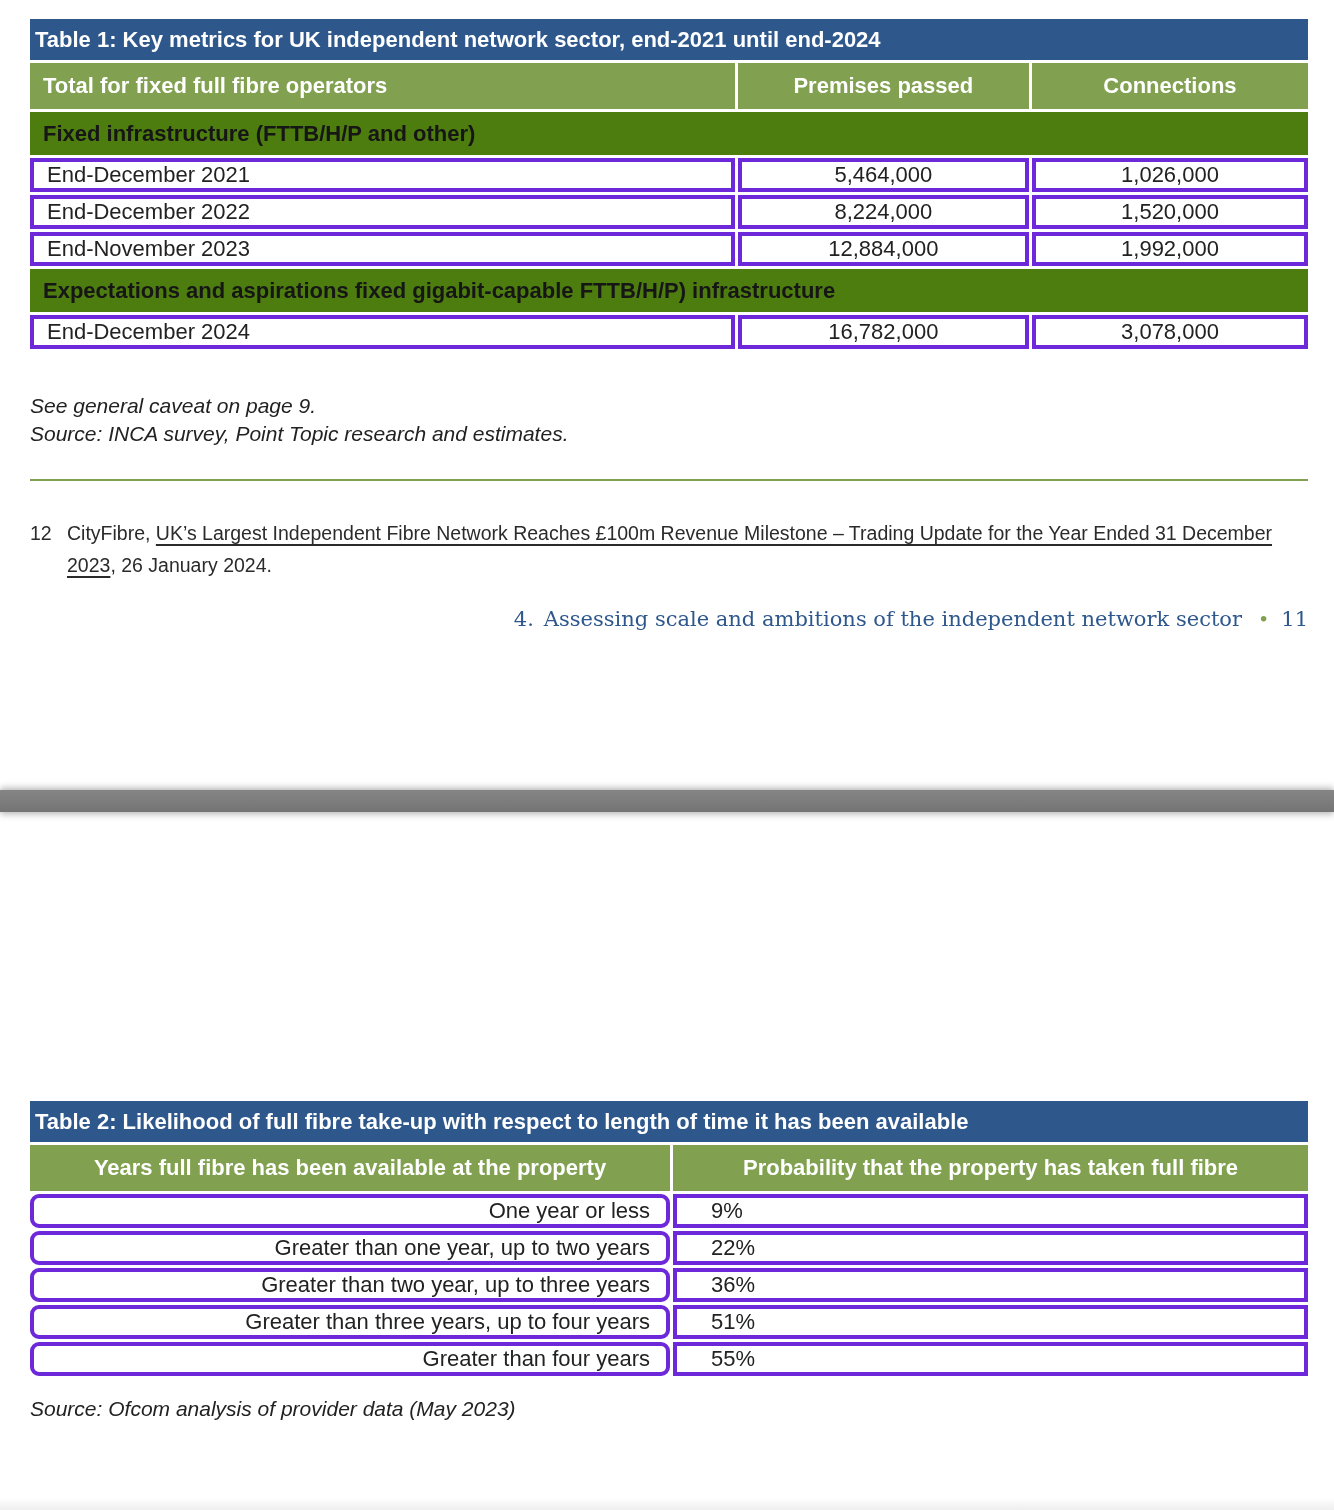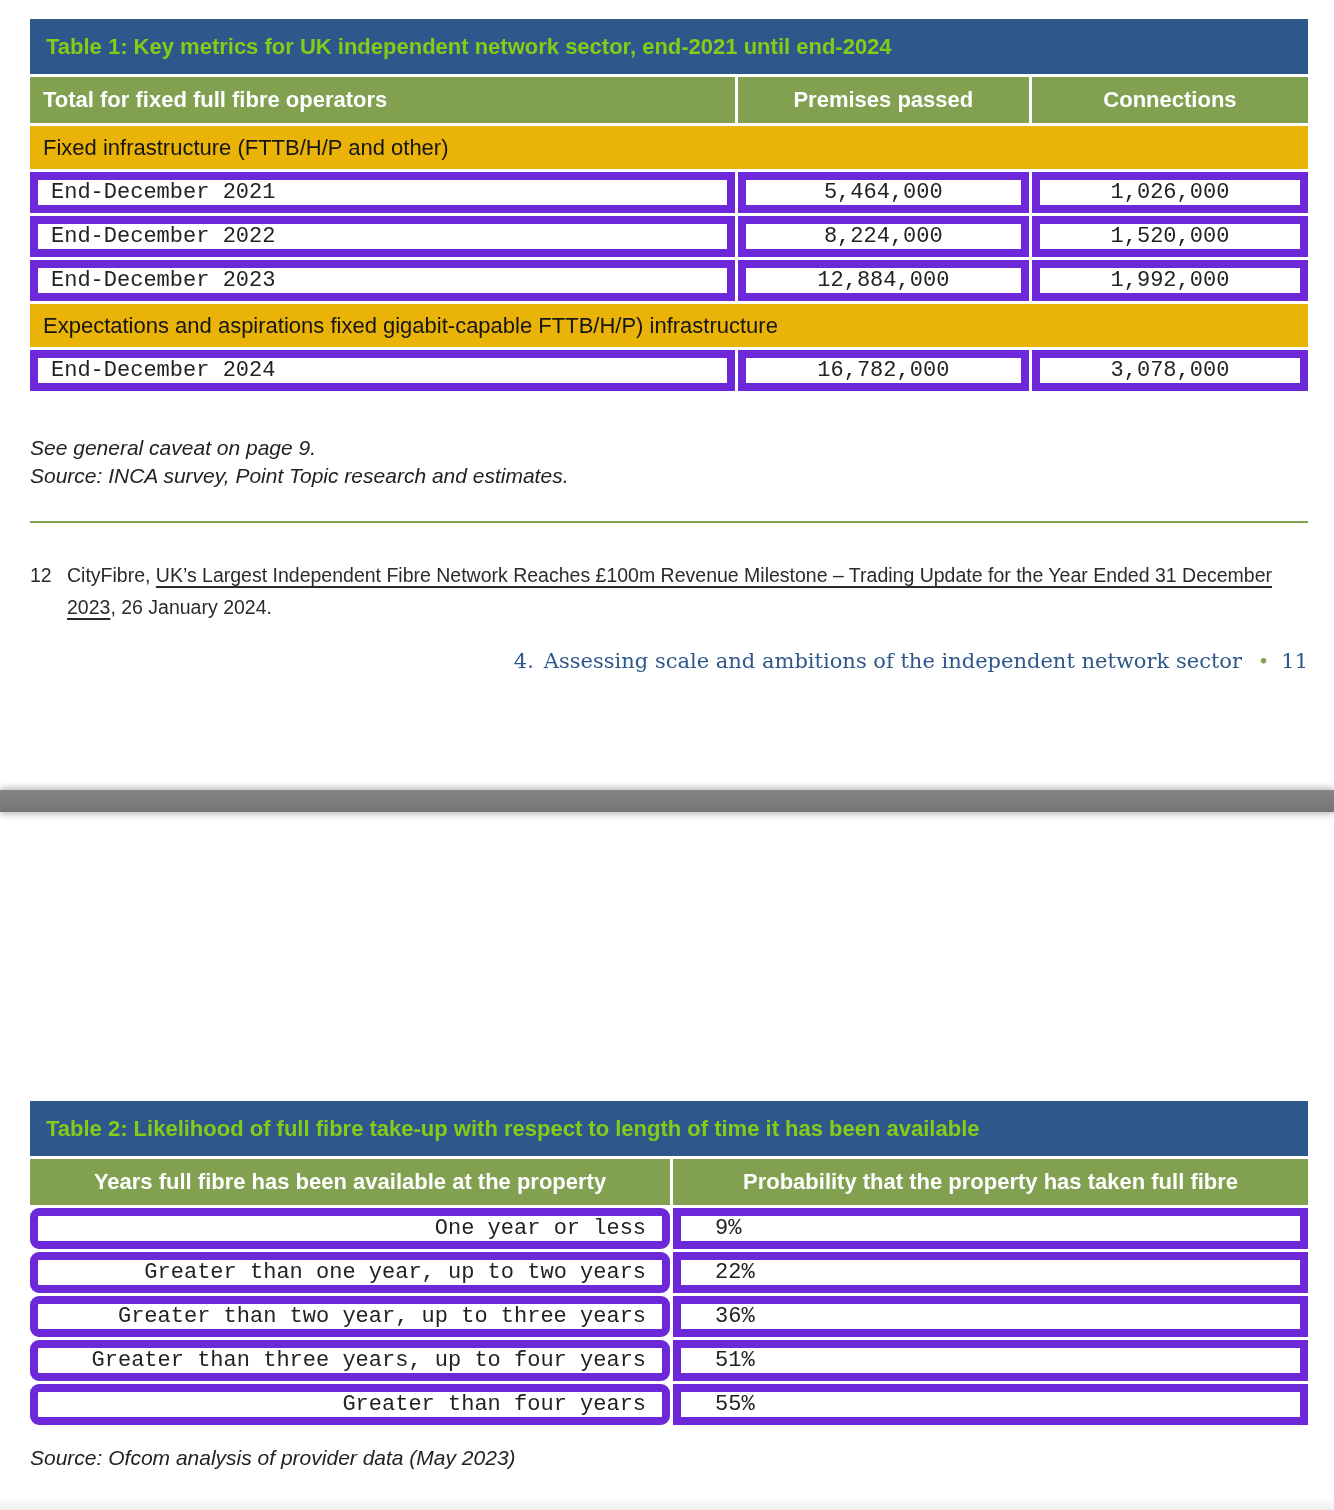--- a/index.html
+++ b/index.html
@@ -24,35 +24,35 @@
   
   table.doc-table {
     border-collapse: separate;
     border-spacing: 3px;
     table-layout: fixed;
     margin-left: 27px;
     width: 1284px;
   }
   td { font-size: 22px; vertical-align: middle; }
   tr.title-row td {
-    background: #2e578c; color: #84cc16; font-weight: bold;
-    height: 55px; padding: 0 16px; font-size: 22px;
+    background: #2e578c; color: #ffffff; font-weight: bold;
+    height: 41px; padding: 0 5px; font-size: 22px;
   }
   tr.colhead td {
     background: #81a150; color: #fff; font-weight: bold;
     height: 46px; text-align: center; font-size: 22px;
   }
   tr.colhead td.lft { text-align: left; padding-left: 13px; }
   tr.subhead td {
-    background: #eab308; font-weight: normal; color: #161616;
+    background: #4d7c0f; font-weight: bold; color: #161616;
     height: 43px; padding: 0 13px; font-size: 22px;
   }
   tr.data td {
-    background: #fff; border: 8px solid #6d28d9;
-    height: 30px; font-size: 22px; color: #222; font-family: Liberation Mono, monospace;
+    background: #fff; border: 4px solid #6d28d9;
+    height: 30px; font-size: 22px; color: #222;
   }
   tr.data td.lft { text-align: left; padding-left: 13px; }
   tr.data td.ctr { text-align: center; }
   tr.data td.rgt { text-align: right; padding-right: 16px; border-radius: 9px; }
   tr.data td.pct { text-align: left; padding-left: 34px; }
 
   
   .caveat, .source-line {
     font-style: italic; font-size: 21px; color: #222;
     margin-left: 30px;
@@ -121,21 +121,21 @@
       <td class="lft">End-December 2021</td>
       <td class="ctr">5,464,000</td>
       <td class="ctr">1,026,000</td>
     </tr>
     <tr class="data">
       <td class="lft">End-December 2022</td>
       <td class="ctr">8,224,000</td>
       <td class="ctr">1,520,000</td>
     </tr>
     <tr class="data">
-      <td class="lft">End-December 2023</td>
+      <td class="lft">End-November 2023</td>
       <td class="ctr">12,884,000</td>
       <td class="ctr">1,992,000</td>
     </tr>
     <tr class="subhead">
       <td colspan="3">Expectations and aspirations fixed gigabit-capable FTTB/H/P) infrastructure</td>
     </tr>
     <tr class="data">
       <td class="lft">End-December 2024</td>
       <td class="ctr">16,782,000</td>
       <td class="ctr">3,078,000</td>

